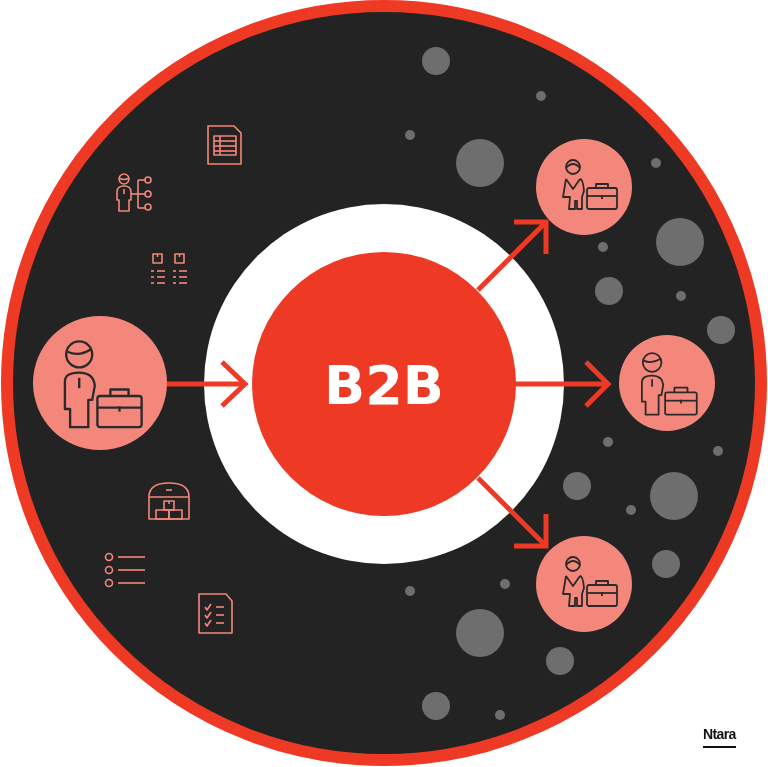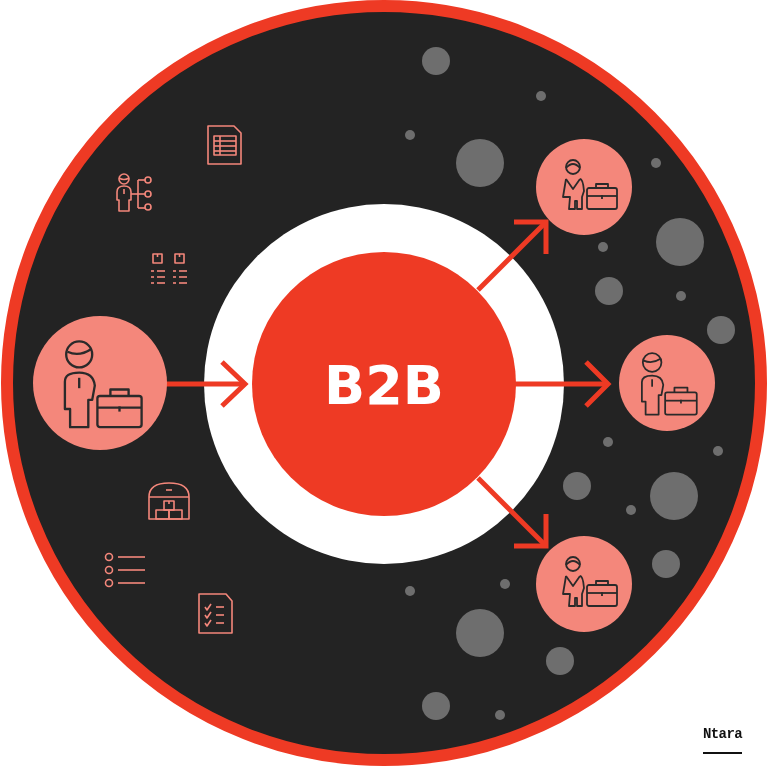--- a/index.html
+++ b/index.html
@@ -1,21 +1,21 @@
 <!DOCTYPE html>
 <html><head>
 <meta charset="utf-8">
 <style>
   html, body { margin: 0; padding: 0; background: #ffffff; }
   body { width: 768px; height: 767px; position: relative; overflow: hidden;
          font-family: "Liberation Sans", "DejaVu Sans", sans-serif; }
   #stage { position: absolute; left: 0; top: 0; width: 768px; height: 767px; }
-  .logo { position: absolute; left: 703px; top: 727px; font-family: Liberation Mono, monospace;
+  .logo { position: absolute; left: 703px; top: 727px; font-family: Liberation Sans, sans-serif;
           font-weight: bold; font-size: 14px; letter-spacing: -0.6px; color: #111111;
-          border-bottom: 2px solid #111111; line-height: 14px; padding-bottom: 11px; }
+          border-bottom: 2px solid #111111; line-height: 14px; padding-bottom: 5px; }
   .center-label { font-family: "DejaVu Sans", sans-serif; font-weight: bold; }
 </style>
 </head>
 <body>
 
 <svg id="stage" viewBox="0 0 768 767" xmlns="http://www.w3.org/2000/svg">
 
   <circle cx="384" cy="383" r="377" fill="#232323" stroke="#ee3a24" stroke-width="12"></circle>
 
   <g id="dots" fill="#6e6e6e">

